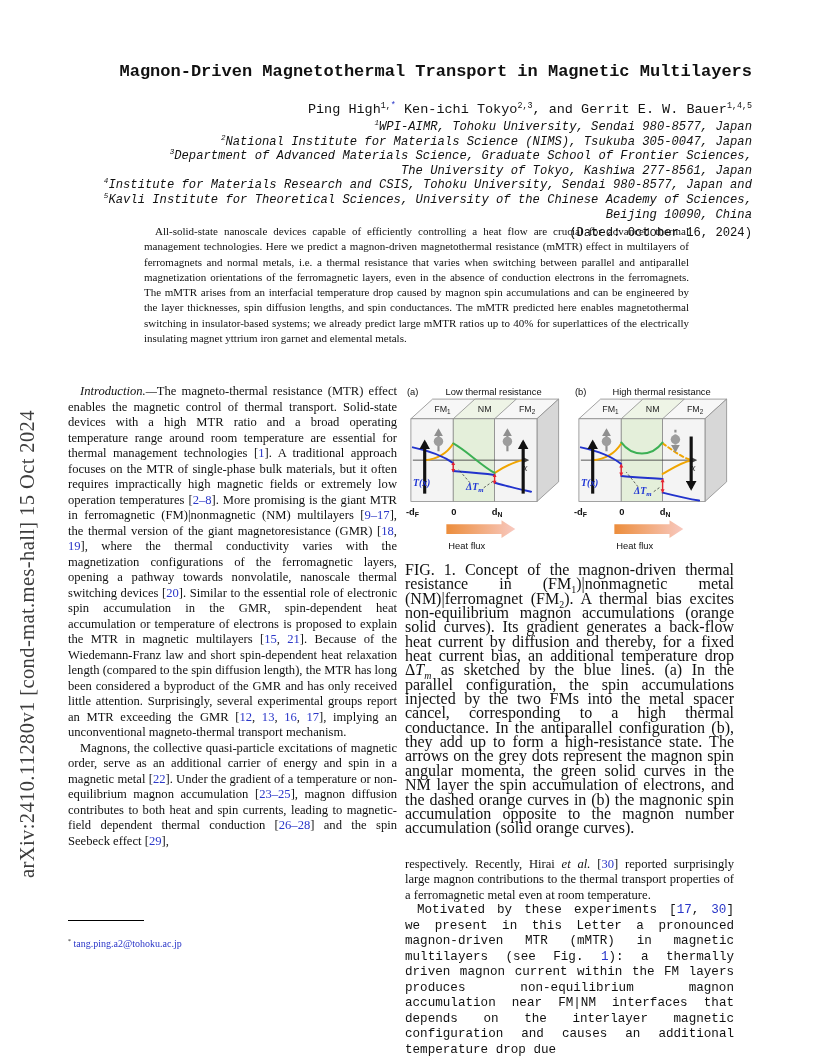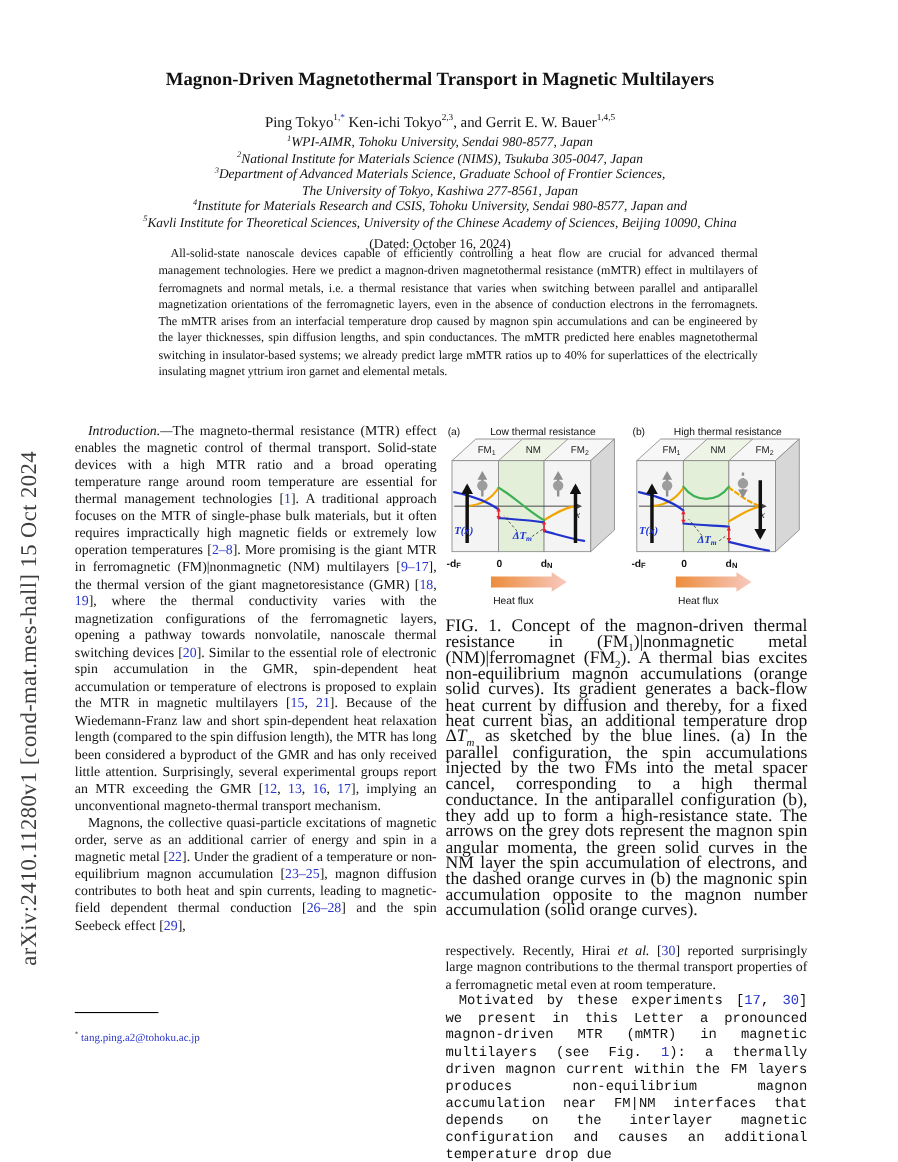--- a/index.html
+++ b/index.html
@@ -11,21 +11,21 @@
   sub{font-size:62%;line-height:0;vertical-align:sub;}
   .cite{color:#2a36c8;}
   .blue{color:#2a36c8;}
   
   .sidebar{
     position:absolute;left:16px;top:878px;width:700px;
     transform:rotate(-90deg);transform-origin:0 0;
     font-size:20.5px;color:#3d3d3d;letter-spacing:.4px;white-space:nowrap;
   }
   
-  .header{position:absolute;top:62px;left:72px;width:656px;text-align:center;}
+  .header{position:absolute;top:62px;left:96px;width:656px;text-align:right;font-family:Liberation Mono, monospace;}
   .title{font-size:17px;font-weight:bold;margin:0 0 21px 0;}
   .authors{font-size:13.5px;margin:0 0 3px 0;}
   .affil{font-size:12.2px;font-style:italic;line-height:14.6px;}
   .dated{font-size:12.2px;margin-top:4px;}
   
   .abstract{
     position:absolute;top:224px;left:144px;width:545px;
     font-size:11px;line-height:15.3px;text-align:justify;text-indent:11px;
   }
   
@@ -56,21 +56,21 @@
   .dash{stroke:#222;stroke-width:.7;stroke-dasharray:2.5,2;fill:none;}
   .curve{fill:none;stroke-width:2;stroke-linecap:round;}
 </style>
 </head>
 <body>
 
 <div class="sidebar">arXiv:2410.11280v1  [cond-mat.mes-hall]  15 Oct 2024</div>
 
 <div class="header">
   <div class="title">Magnon-Driven Magnetothermal Transport in Magnetic Multilayers</div>
-  <div class="authors"><span>Ping Tokyo</span><sup>1,</sup><sup class="blue">*</sup> <span>Ken-ichi Tokyo</span><sup>2,3</sup>, and <span>Gerrit E. W. Bauer</span><sup>1,4,5</sup></div>
+  <div class="authors"><span>Ping High</span><sup>1,</sup><sup class="blue">*</sup> <span>Ken-ichi Tokyo</span><sup>2,3</sup>, and <span>Gerrit E. W. Bauer</span><sup>1,4,5</sup></div>
   <div>
       <div class="affil"><sup>1</sup>WPI-AIMR, Tohoku University, Sendai 980-8577, Japan</div>
       <div class="affil"><sup>2</sup>National Institute for Materials Science (NIMS), Tsukuba 305-0047, Japan</div>
       <div class="affil"><sup>3</sup>Department of Advanced Materials Science, Graduate School of Frontier Sciences,</div>
       <div class="affil">The University of Tokyo, Kashiwa 277-8561, Japan</div>
       <div class="affil"><sup>4</sup>Institute for Materials Research and CSIS, Tohoku University, Sendai 980-8577, Japan and</div>
       <div class="affil"><sup>5</sup>Kavli Institute for Theoretical Sciences, University of the Chinese Academy of Sciences, Beijing 10090, China</div>
     </div>
   <div class="dated">(Dated: October 16, 2024)</div>
 </div>

